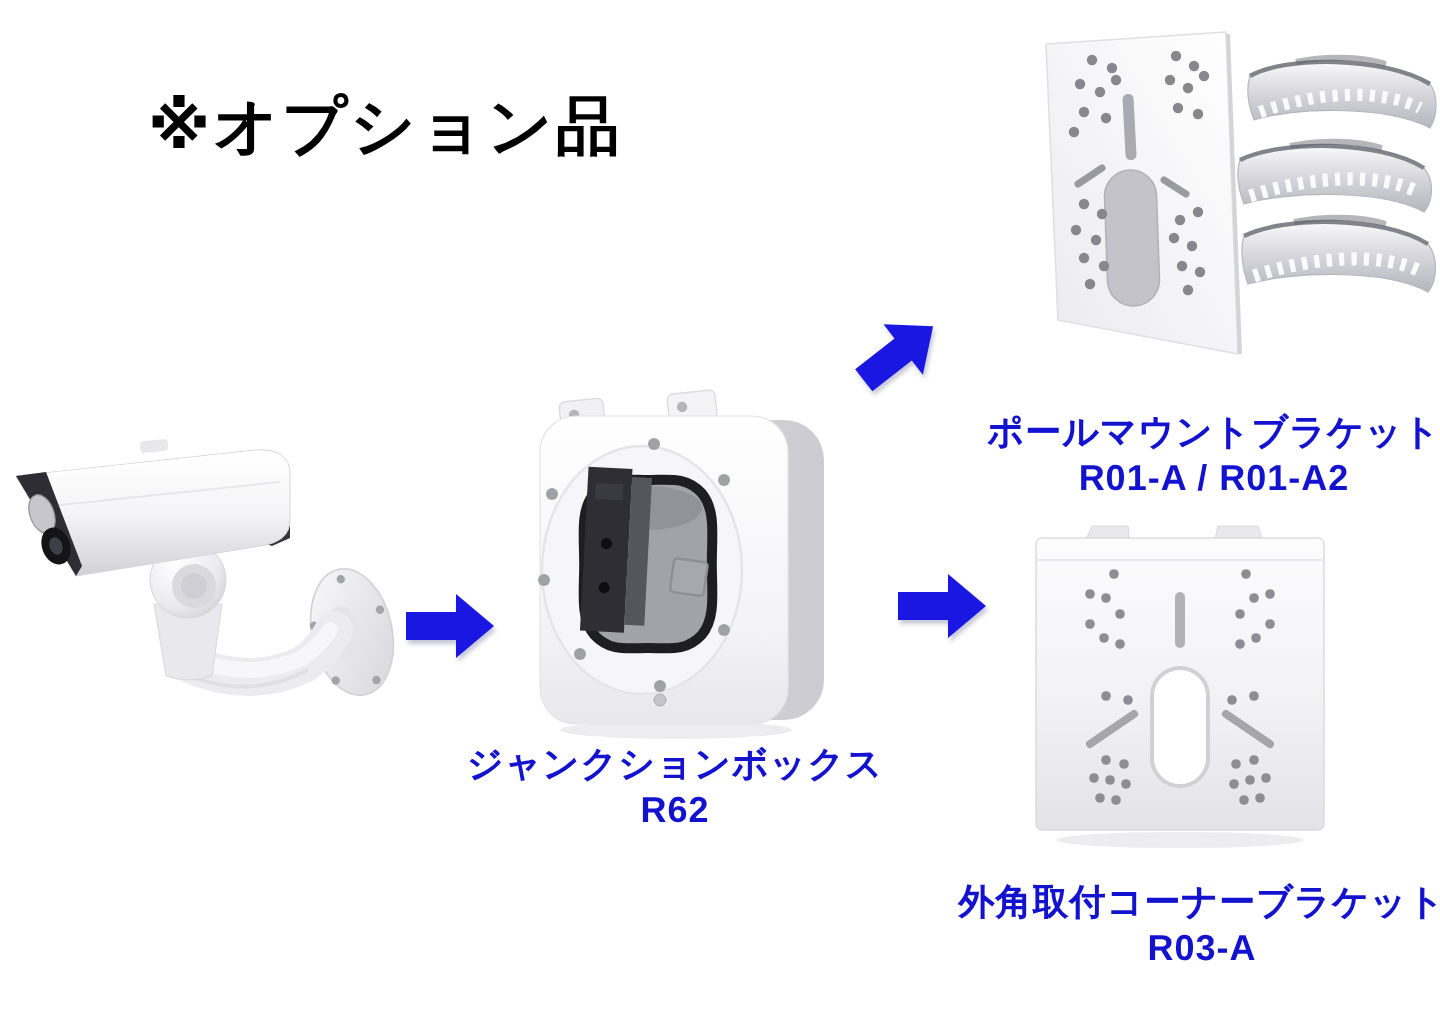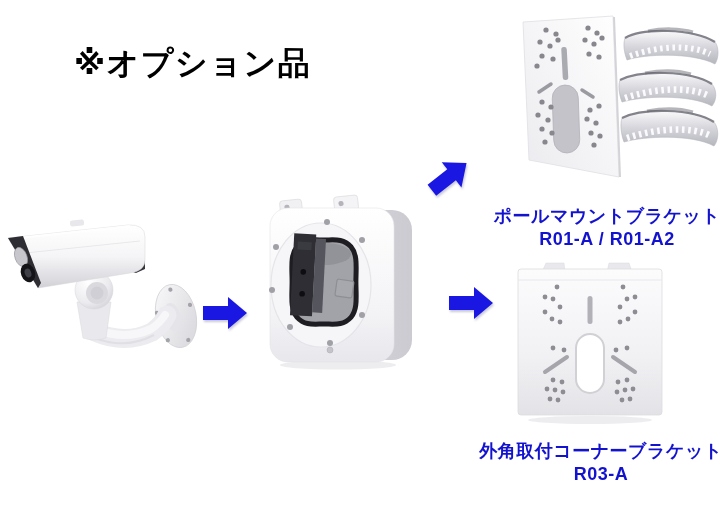--- a/index.html
+++ b/index.html
@@ -134,20 +134,24 @@
       <rect x="64" y="56" width="10" height="74" fill="#55555d"></rect>
       <rect x="46" y="60" width="14" height="8" fill="#3a3a41"></rect>
       <circle cx="53" cy="90" r="2.8" fill="#0e0e12"></circle>
         <circle cx="53" cy="112" r="2.8" fill="#0e0e12"></circle>
     </g>
 
     <rect x="86" y="98" width="17" height="17" rx="2" transform="rotate(8 94 106)" fill="#a7a7ae" stroke="#8e8e95" stroke-width="1.2"></rect>
     <circle cx="80" cy="168" r="3" fill="#c4c4ca" stroke="#a9a9af" stroke-width="0.5"></circle>
   </svg>
 
+  <div class="label" style="left:225px;top:371px;width:225px">
+    <div>ジャンクションボックス</div>
+    <div>R62</div>
+  </div>
 
   <svg class="arrow" style="left:426px;top:152px" width="56" height="56" viewBox="0 0 56 56">
     <g transform="translate(1,5) rotate(-38 23 19)">
       <polygon points="0,12 25,12 25,3 44,19 25,35 25,26 0,26"></polygon>
     </g>
   </svg>
 
   <svg class="product" style="left:490px;top:2px" width="230" height="198" viewBox="0 0 230 198">
     <defs>
       <linearGradient id="pmPlate" x1="1" y1="0" x2="0" y2="1">

